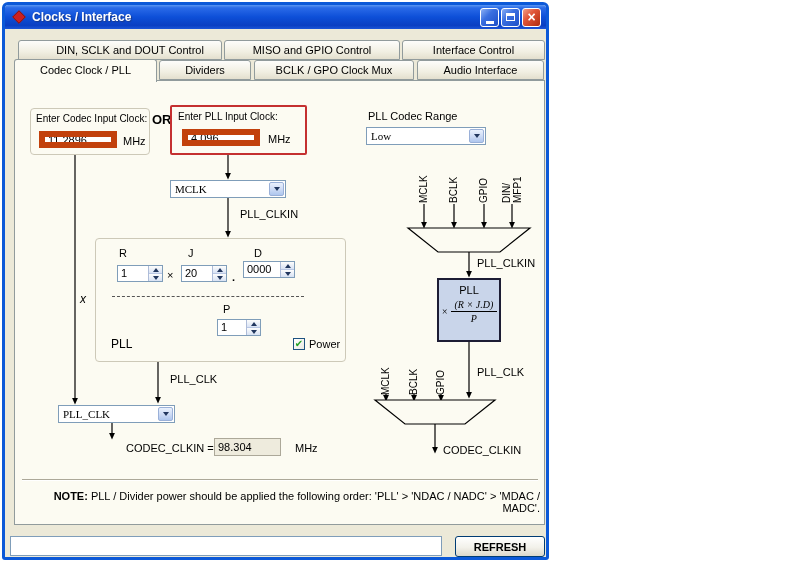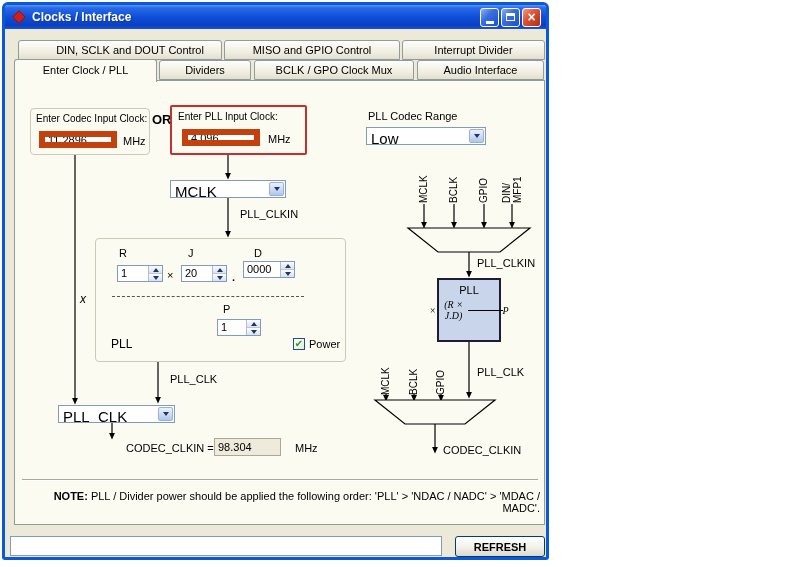--- a/index.html
+++ b/index.html
@@ -34,21 +34,21 @@
   .abs { position:absolute; z-index:3; }
   .lbl { font-size:11px; color:#000; white-space:nowrap; }
 
   .groupbox { border:1px solid #cdc9b8; border-radius:4px; background:transparent; }
   .groupbox.red { border:2px solid #c43030; border-radius:2px; }
 
   .field { border:6px solid #c2410c; background:#fff; font-size:11px; font-family:"Liberation Sans",sans-serif; padding:1px 3px; height:17px; }
   .field.ro { background:#eeebdd; border:1px solid #aca899; color:#000; display:flex; align-items:center; }
 
   .combo { display:flex; border:1px solid #7f9db9; background:#fff; height:18px; }
-  .combo-text { flex:1; font-size:15px; padding:2px 4px; white-space:nowrap; overflow:hidden; }
+  .combo-text { flex:1; font-size:11px; padding:2px 4px; white-space:nowrap; overflow:hidden;font-family:Liberation Serif, serif; }
   .combo-btn { width:15px; margin:1px; border-radius:2px; border:1px solid #9ab0d8;
                background:linear-gradient(180deg,#eaf1fd 0%, #cfdcf5 50%, #aec6ee 100%);
                display:flex; align-items:center; justify-content:center; }
   .tri-dn { width:0; height:0; border-left:3px solid transparent; border-right:3px solid transparent; border-top:4px solid #21365e; }
   .tri-up { width:0; height:0; border-left:3px solid transparent; border-right:3px solid transparent; border-bottom:4px solid #21365e; }
 
   .spin { display:flex; border:1px solid #7f9db9; background:#fff; height:17px; }
   .spin-val { flex:1; font-size:11px; padding:1px 3px; overflow:hidden; }
   .spin-btns { width:14px; display:flex; flex-direction:column; border-left:1px solid #aebcd8; }
   .spin-btn { flex:1; display:flex; align-items:center; justify-content:center;
@@ -61,21 +61,21 @@
 
   .vlabel { position:absolute; width:46px; height:12px; line-height:11px; font-size:10px;
             transform:rotate(-90deg); transform-origin:center; white-space:pre-line; z-index:3; }
   .vlabel.two { height:22px; top-padding:0; }
 
   .pllbox { position:absolute; left:432px; top:273px; width:64px; height:64px; background:#c9d5ea;
             border:2px solid #1c1c34; z-index:3; text-align:center; }
   .pllbox .pll-title { font-size:11px; margin-top:4px; }
   .formula { display:flex; align-items:center; justify-content:center; gap:3px; margin-top:3px;
              font-family:"Liberation Serif",serif; font-style:italic; font-size:10px; }
-  .frac { display:flex; align-items:center; }
+  .frac { display:flex; flex-direction:column; align-items:center; }
   .frac-line { width:46px; border-top:1px solid #000; margin:1px 0; }
 
   .dashline { border-top:1px dashed #555; height:0; }
   .groove { height:0; border-top:1px solid #aca899; box-shadow:0 1px 0 #ffffff; }
 
   .xp-btn { border:1px solid #003c74; border-radius:3px; font-size:11px; font-weight:bold;
             background:linear-gradient(180deg,#ffffff 0%, #f2f1ea 55%, #dcd8cb 100%);
             font-family:"Liberation Sans",sans-serif; }
   .footer-input { position:absolute; left:5px; top:531px; width:432px; height:20px; border:1px solid #7f9db9;
                   font-size:11px; font-family:"Liberation Sans",sans-serif; padding:2px 4px; z-index:3; }
@@ -98,23 +98,23 @@
           <span class="glyph-max"></span>
         </div>
       <div class="tb-btn red">
           <span class="glyph-close">×</span>
         </div>
     </div>
   </div>
 
   <div class="tab" style="left:13px; top:35px; width:204px;padding-left:20px;">DIN, SCLK and DOUT Control</div>
   <div class="tab" style="left:219px; top:35px; width:176px;">MISO and GPIO Control</div>
-  <div class="tab" style="left:397px; top:35px; width:143px;">Interrupt Divider</div>
-
-  <div class="tab sel" style="left:9px; top:54px; width:143px;">Enter Clock / PLL</div>
+  <div class="tab" style="left:397px; top:35px; width:143px;">Interface Control</div>
+
+  <div class="tab sel" style="left:9px; top:54px; width:143px;">Codec Clock / PLL</div>
   <div class="tab" style="left:154px; top:55px; width:92px;">Dividers</div>
   <div class="tab" style="left:249px; top:55px; width:160px;">BCLK / GPO Clock Mux</div>
   <div class="tab" style="left:412px; top:55px; width:127px;">Audio Interface</div>
 
   <div class="panel"></div>
 
   <svg class="overlay" width="541" height="556" viewBox="0 0 541 556">
     <defs>
       <marker id="ah" markerWidth="7" markerHeight="7" refX="1" refY="2.5" orient="auto">
         <path d="M0,0 L5.5,2.5 L0,5 z" fill="#000"></path>

